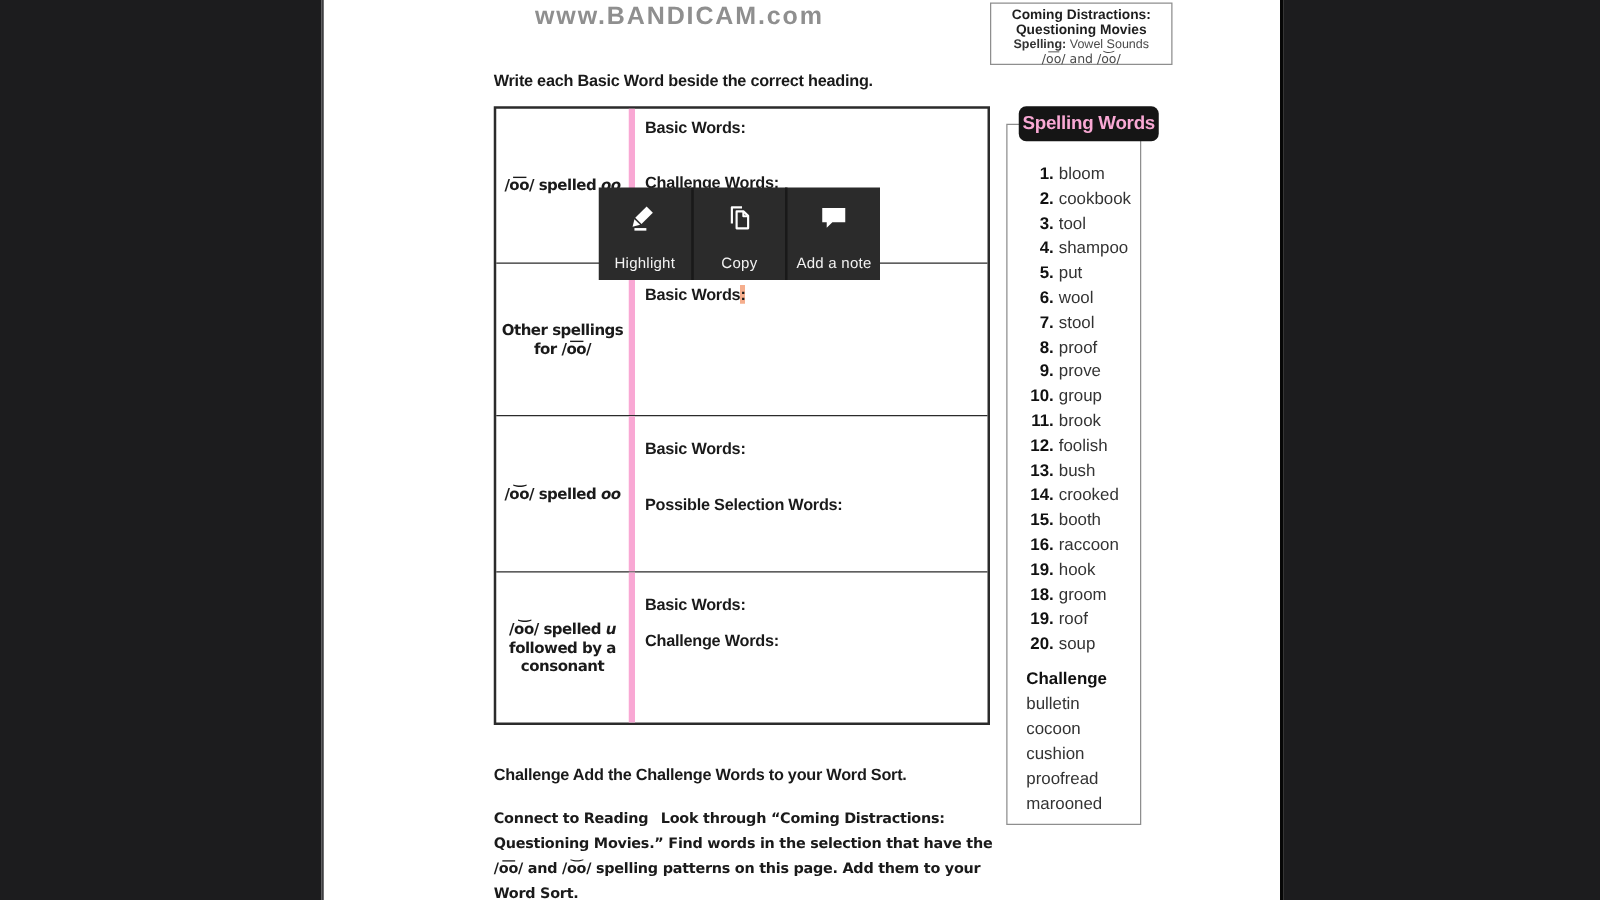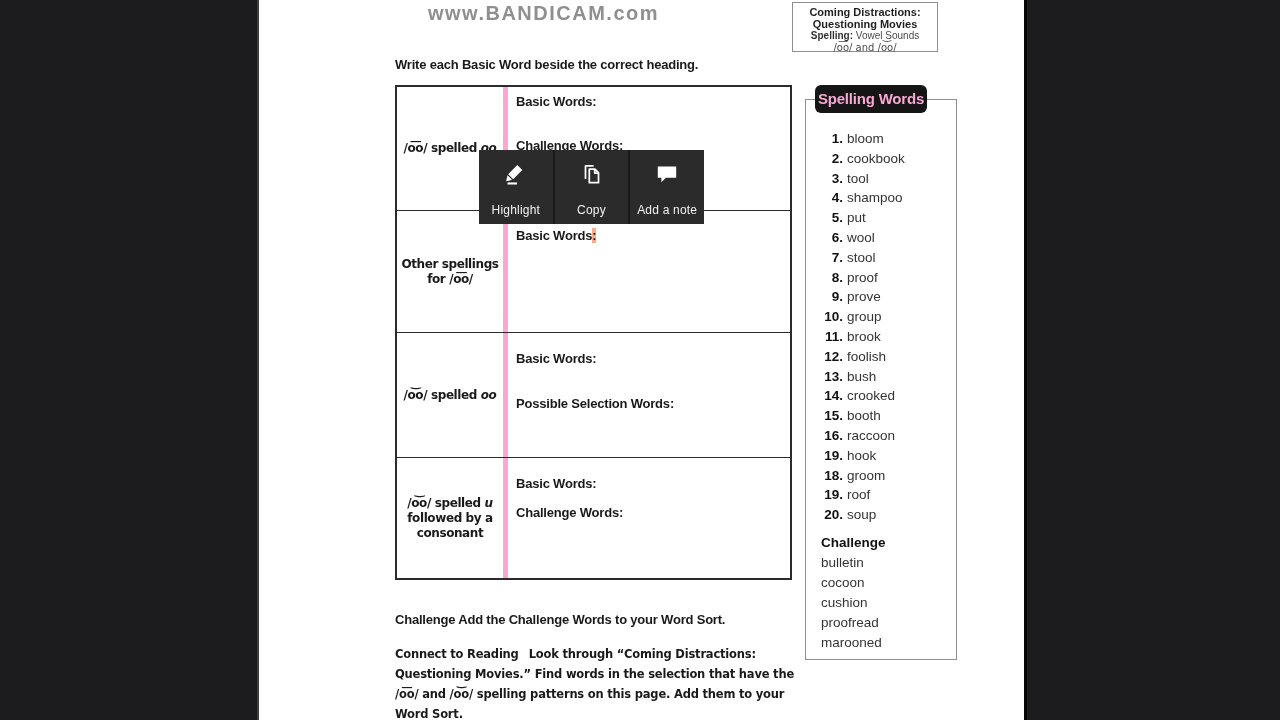--- a/index.html
+++ b/index.html
@@ -39,21 +39,21 @@
 
   
   .ctx-menu { position:absolute; left:220px; top:150px; width:225px; height:74px; z-index:30;
               background:#2b2b2b; display:flex; }
   .ctx-item { flex:1; display:flex; flex-direction:column; align-items:center;
               justify-content:space-between; padding:11px 0 7px; cursor:pointer; background:transparent; border:none; }
   .ctx-item + .ctx-item { border-left:2px solid #191919; }
   .ctx-item span { color:#f2f2f2; font-size:12px; font-family:"Liberation Sans", sans-serif; letter-spacing:0.2px; }
 
   
-  .side-box { position:absolute; left:546px; top:99px; width:152px; height:561px; border:1px solid #8e8e8e; background:#fff; }
+  .side-box { position:absolute; left:546px; top:99px; width:108px; height:561px; border:1px solid #8e8e8e; background:#fff; }
   .side-tab { position:absolute; left:556px; top:85px; width:112px; height:28px; background:#151515;
               border-radius:6px; color:#f9a8d4; font-weight:bold; font-size:15px; letter-spacing:-0.2px;
               text-align:center; line-height:28px; z-index:5; }
   .word-list { margin-top:29px; padding-left:15px; list-style:none; }
   .word-list li { line-height:19.8px; font-size:13.5px; white-space:nowrap; }
   .word-list .num { display:inline-block; width:22px; text-align:right; font-weight:bold; color:#111; }
   .word-list .wrd { margin-left:4px; color:#333; }
   .challenge-sec { padding-left:15px; margin-top:8px; }
   .challenge-sec .ch-head { font-size:13.5px; font-weight:bold; color:#111; line-height:20px; }
   .challenge-list { list-style:none; }

